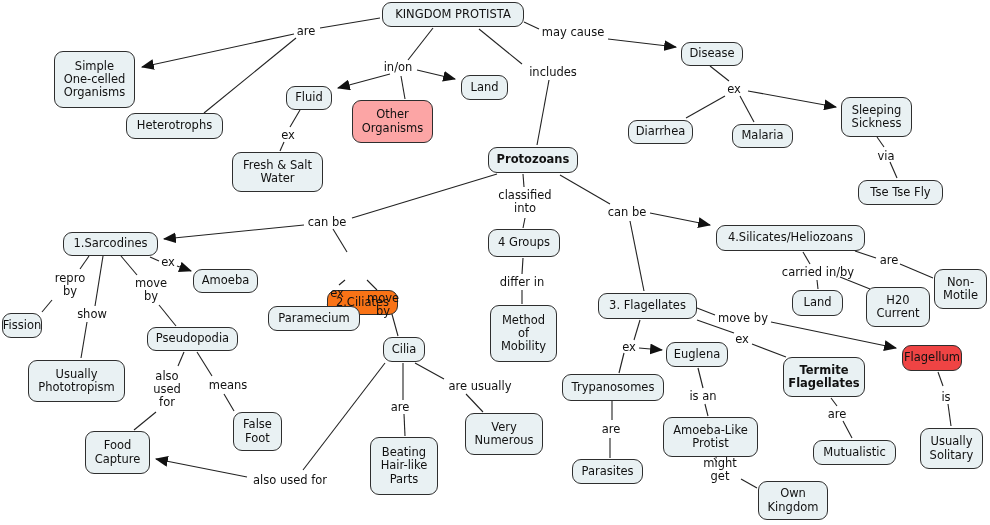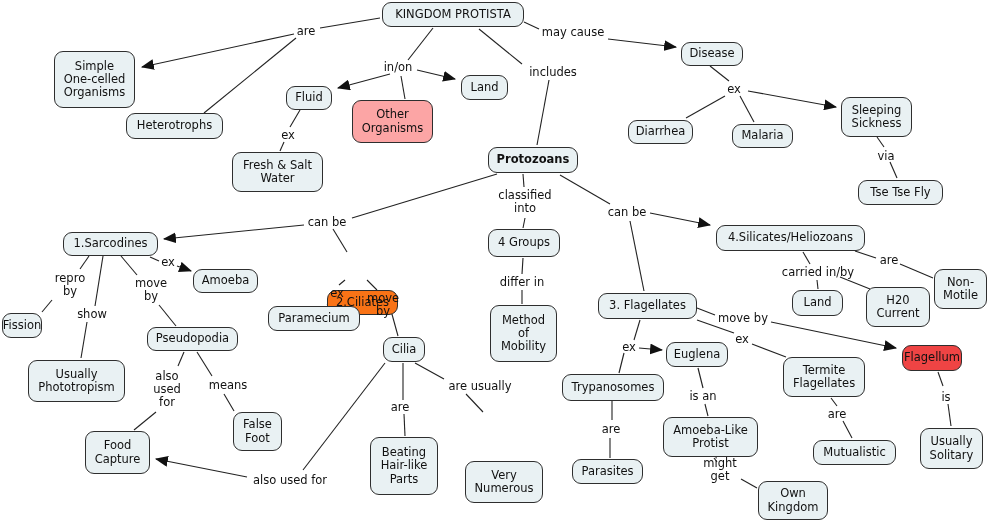--- a/index.html
+++ b/index.html
@@ -139,30 +139,30 @@
     <div class="node" style="left: 327px; top: 254px; width: 71px; height: 25px; background: #f97316; border-color: rgb(46, 46, 46); color: rgb(17, 17, 17); margin-top: 36px;">2.Ciliates</div>
     <div class="node" style="left: 268px; top: 306px; width: 92px; height: 25px; background: rgb(233, 241, 243); border-color: rgb(46, 46, 46); color: rgb(17, 17, 17);">Paramecium</div>
     <div class="node" style="left: 383px; top: 337px; width: 42px; height: 25px; background: rgb(233, 241, 243); border-color: rgb(46, 46, 46); color: rgb(17, 17, 17);">Cilia</div>
     <div class="node" style="left: 488px; top: 229px; width: 72px; height: 28px; background: rgb(233, 241, 243); border-color: rgb(46, 46, 46); color: rgb(17, 17, 17);">4 Groups</div>
     <div class="node" style="left: 490px; top: 305px; width: 67px; height: 57px; background: rgb(233, 241, 243); border-color: rgb(46, 46, 46); color: rgb(17, 17, 17);">Method
 of
 Mobility</div>
     <div class="node" style="left: 598px; top: 293px; width: 99px; height: 26px; background: rgb(233, 241, 243); border-color: rgb(46, 46, 46); color: rgb(17, 17, 17);">3. Flagellates</div>
     <div class="node" style="left: 666px; top: 342px; width: 62px; height: 25px; background: rgb(233, 241, 243); border-color: rgb(46, 46, 46); color: rgb(17, 17, 17);">Euglena</div>
     <div class="node" style="left: 562px; top: 374px; width: 102px; height: 27px; background: rgb(233, 241, 243); border-color: rgb(46, 46, 46); color: rgb(17, 17, 17);">Trypanosomes</div>
-    <div class="node" style="left: 783px; top: 357px; width: 82px; height: 40px; background: rgb(233, 241, 243); border-color: rgb(46, 46, 46); color: rgb(17, 17, 17);">Termite
+    <div class="node" style="left: 783px; top: 357px; width: 82px; height: 40px; background: rgb(233, 241, 243); border-color: rgb(46, 46, 46); color: rgb(17, 17, 17); font-weight: bold;">Termite
 Flagellates</div>
     <div class="node" style="left: 902px; top: 345px; width: 60px; height: 26px; background: #ef4444; border-color: rgb(46, 46, 46); color: rgb(17, 17, 17);">Flagellum</div>
     <div class="node" style="left: 28px; top: 360px; width: 97px; height: 42px; background: rgb(233, 241, 243); border-color: rgb(46, 46, 46); color: rgb(17, 17, 17);">Usually
 Phototropism</div>
     <div class="node" style="left: 221px; top: 412px; width: 49px; height: 39px; background: rgb(233, 241, 243); border-color: rgb(46, 46, 46); color: rgb(17, 17, 17); margin-left: 12px;">False
 Foot</div>
     <div class="node" style="left: 85px; top: 431px; width: 65px; height: 43px; background: rgb(233, 241, 243); border-color: rgb(46, 46, 46); color: rgb(17, 17, 17);">Food
 Capture</div>
-    <div class="node" style="left: 465px; top: 413px; width: 78px; height: 42px; background: rgb(233, 241, 243); border-color: rgb(46, 46, 46); color: rgb(17, 17, 17); margin-top: 48px;">Very
+    <div class="node" style="left: 465px; top: 413px; width: 78px; height: 42px; background: rgb(233, 241, 243); border-color: rgb(46, 46, 46); color: rgb(17, 17, 17);">Very
 Numerous</div>
     <div class="node" style="left: 370px; top: 437px; width: 68px; height: 58px; background: rgb(233, 241, 243); border-color: rgb(46, 46, 46); color: rgb(17, 17, 17);">Beating
 Hair-like
 Parts</div>
     <div class="node" style="left: 572px; top: 459px; width: 71px; height: 25px; background: rgb(233, 241, 243); border-color: rgb(46, 46, 46); color: rgb(17, 17, 17);">Parasites</div>
     <div class="node" style="left: 663px; top: 417px; width: 95px; height: 40px; background: rgb(233, 241, 243); border-color: rgb(46, 46, 46); color: rgb(17, 17, 17);">Amoeba-Like
 Protist</div>
     <div class="node" style="left: 758px; top: 481px; width: 70px; height: 39px; background: rgb(233, 241, 243); border-color: rgb(46, 46, 46); color: rgb(17, 17, 17);">Own
 Kingdom</div>
     <div class="node" style="left: 813px; top: 440px; width: 83px; height: 25px; background: rgb(233, 241, 243); border-color: rgb(46, 46, 46); color: rgb(17, 17, 17);">Mutualistic</div>

